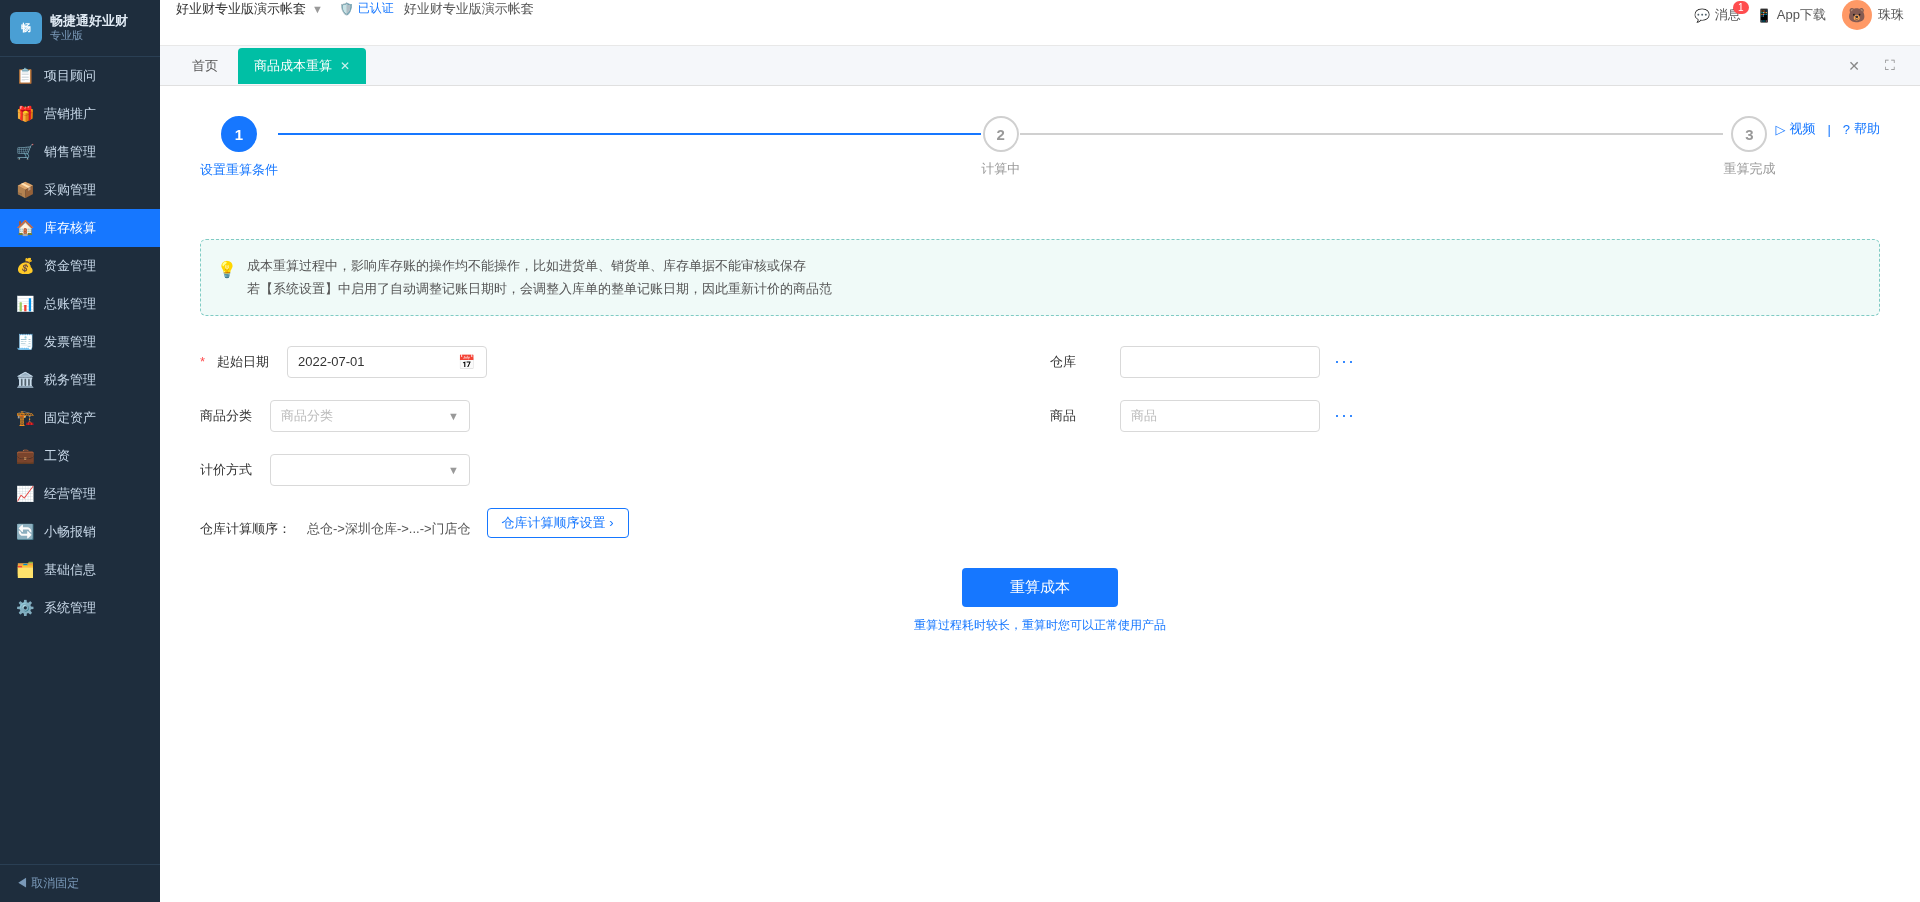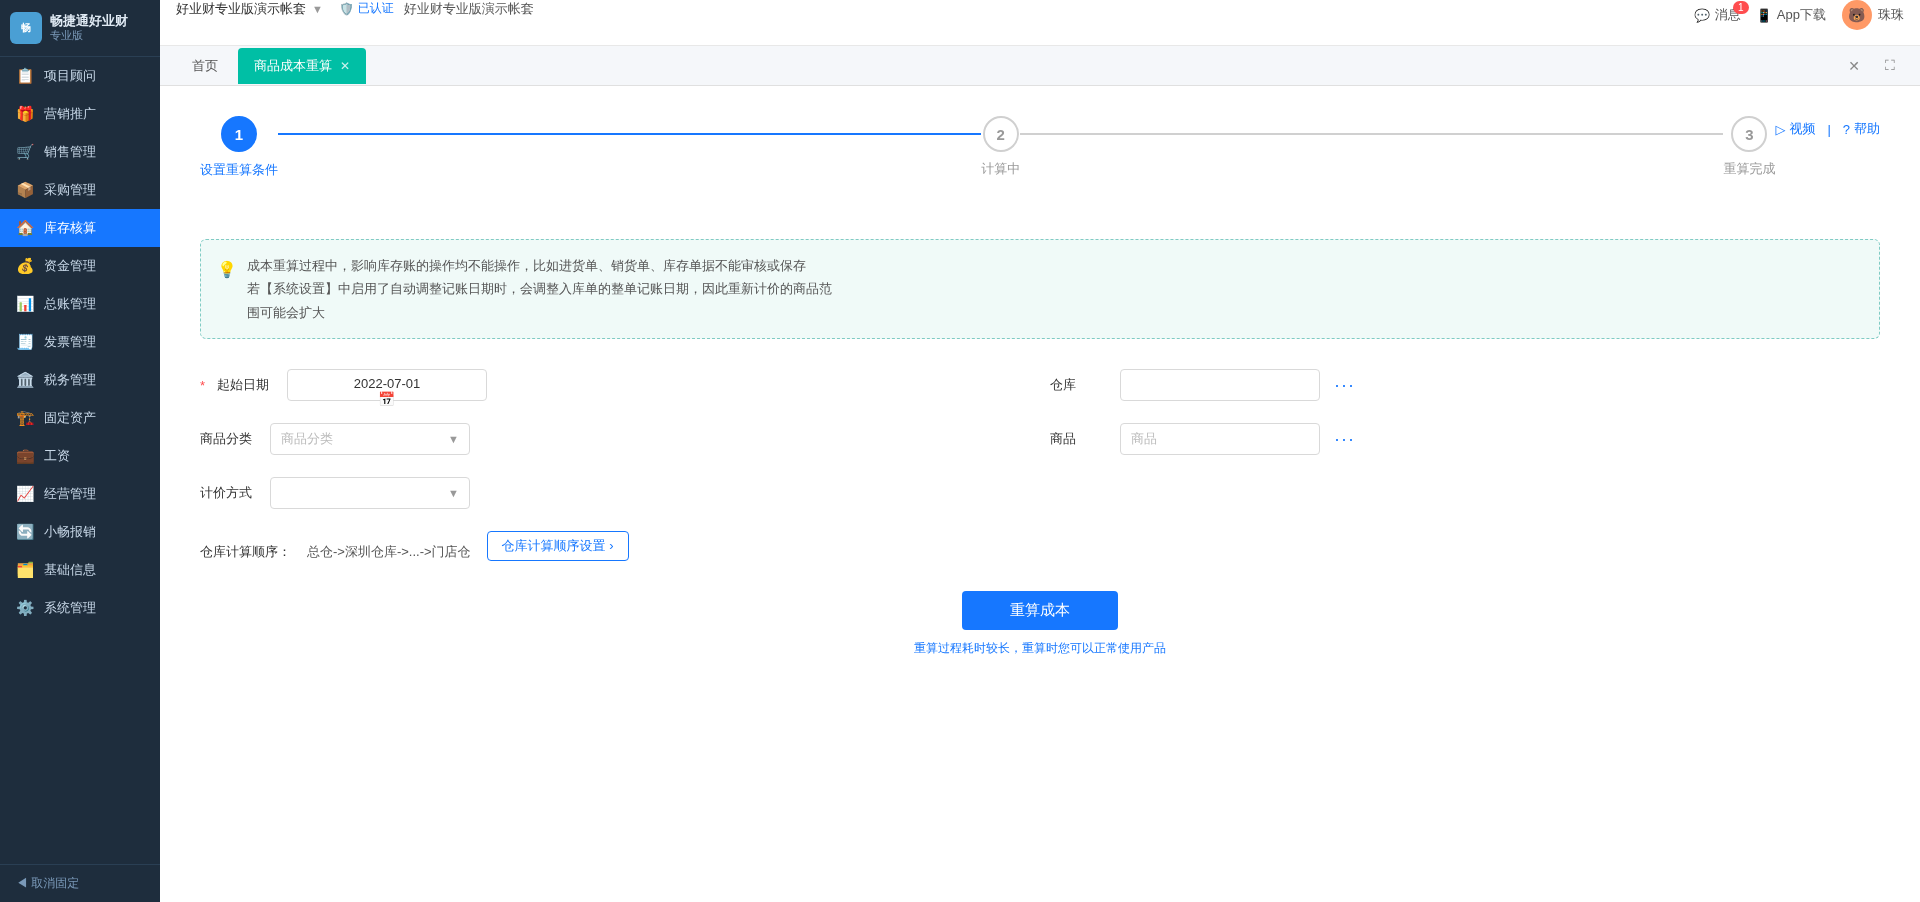--- a/index.html
+++ b/index.html
@@ -523,29 +523,28 @@
           <span>帮助</span>
         </span>
       </div>
     </div>
 
     <div class="info-box">
       <span class="info-icon">💡</span>
       <div>
         <div>成本重算过程中，影响库存账的操作均不能操作，比如进货单、销货单、库存单据不能审核或保存</div>
         <div>若【系统设置】中启用了自动调整记账日期时，会调整入库单的整单记账日期，因此重新计价的商品范</div>
-        <div>围可能会扩大</div>
       </div>
     </div>
 
     <div class="form-row">
       <div class="form-group">
         <span class="required">*</span>
         <span class="form-label">起始日期</span>
-        <div class="form-input" style="width:200px;flex-direction:column;">
+        <div class="form-input" style="width:200px;">
           <span>2022-07-01</span>
           <span class="cal-icon">📅</span>
         </div>
       </div>
       <div class="form-group">
         <span class="form-label">仓库</span>
         <div class="form-input" style="width:200px; color:#bbb;">
           <span></span>
         </div>
         <span class="form-dots">···</span>

